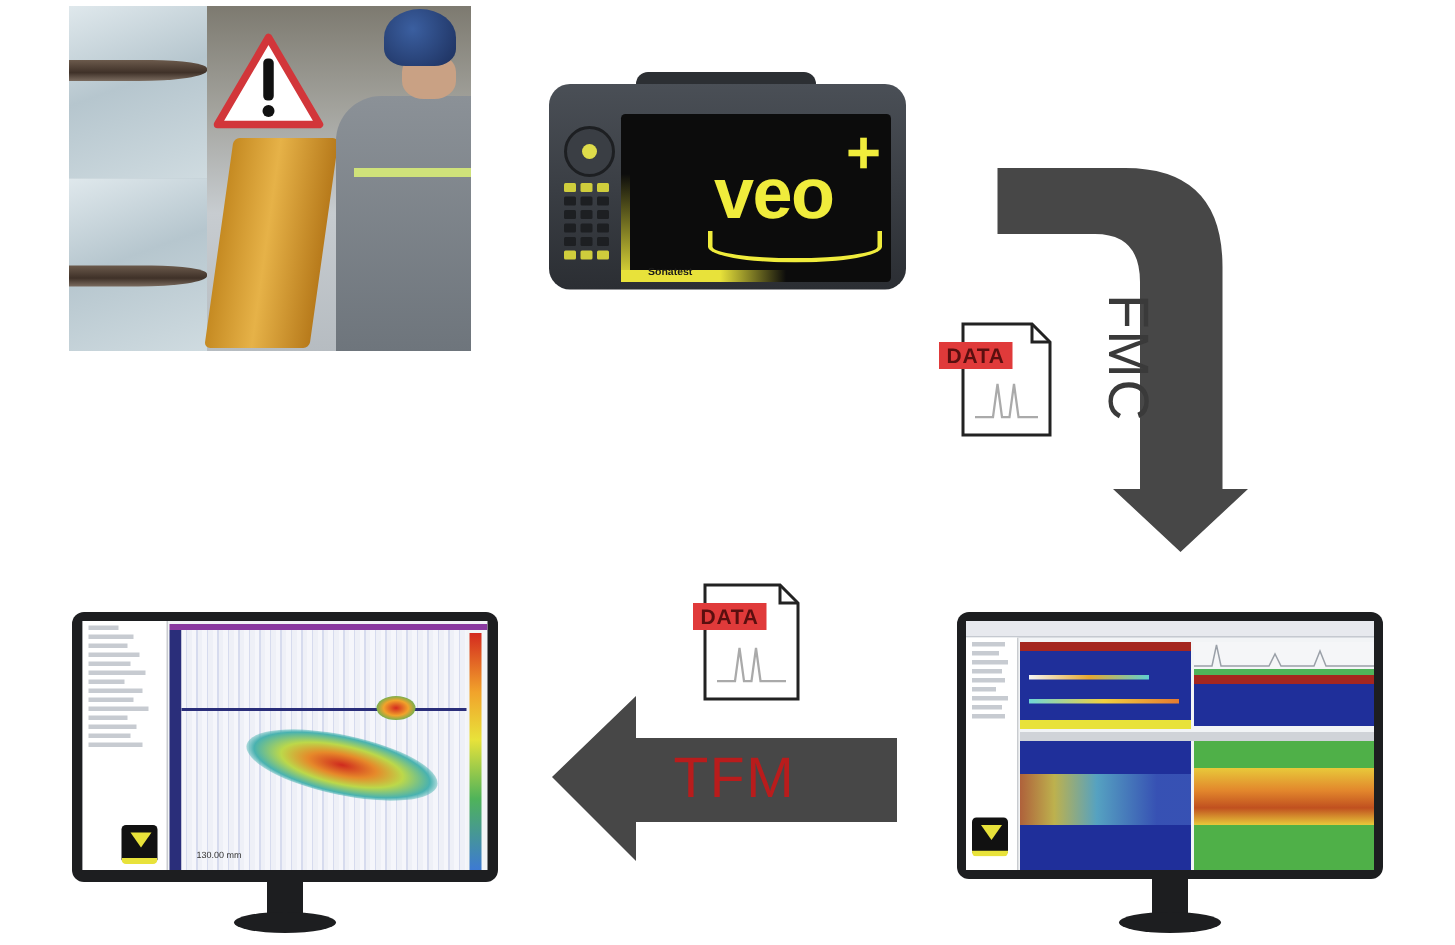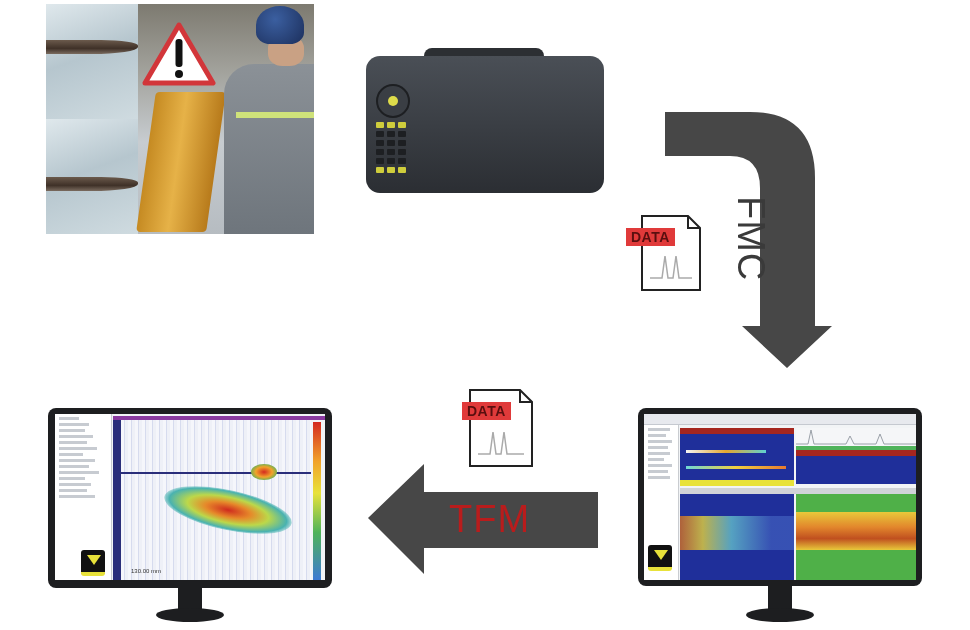--- a/index.html
+++ b/index.html
@@ -92,20 +92,28 @@
         <div class="dev-key"></div>
       <div class="dev-key"></div>
         <div class="dev-key"></div>
         <div class="dev-key"></div>
       <div class="dev-key"></div>
         <div class="dev-key"></div>
         <div class="dev-key"></div>
       <div class="dev-key y"></div>
         <div class="dev-key y"></div>
         <div class="dev-key y"></div>
+    </div>
+    <div class="dev-screen">
+      <div class="dev-yellow-edge"></div>
+      <div class="dev-yellow-base"></div>
+      <span class="dev-logo">veo</span>
+      <span class="dev-plus">+</span>
+      <div class="dev-swoosh"></div>
+      <span class="dev-brand">Sonatest</span>
     </div>
   </div>
 </div>
 
 <svg class="abs" style="left:660px; top:108px;" width="180" height="262" viewBox="0 0 180 262">
   <path class="arrow-fill" d="M5,4 L90,4 Q155,4 155,70 L155,218 L172,218 L127,260 L82,218 L100,218 L100,80 Q100,48 70,48 L5,48 Z"></path>
 </svg>
 <div id="fmc-label" class="abs arrow-label" style="font-size:38px; left:772px; top:196px;">FMC</div>
 
 <div class="abs" style="left:640px; top:214px;">

